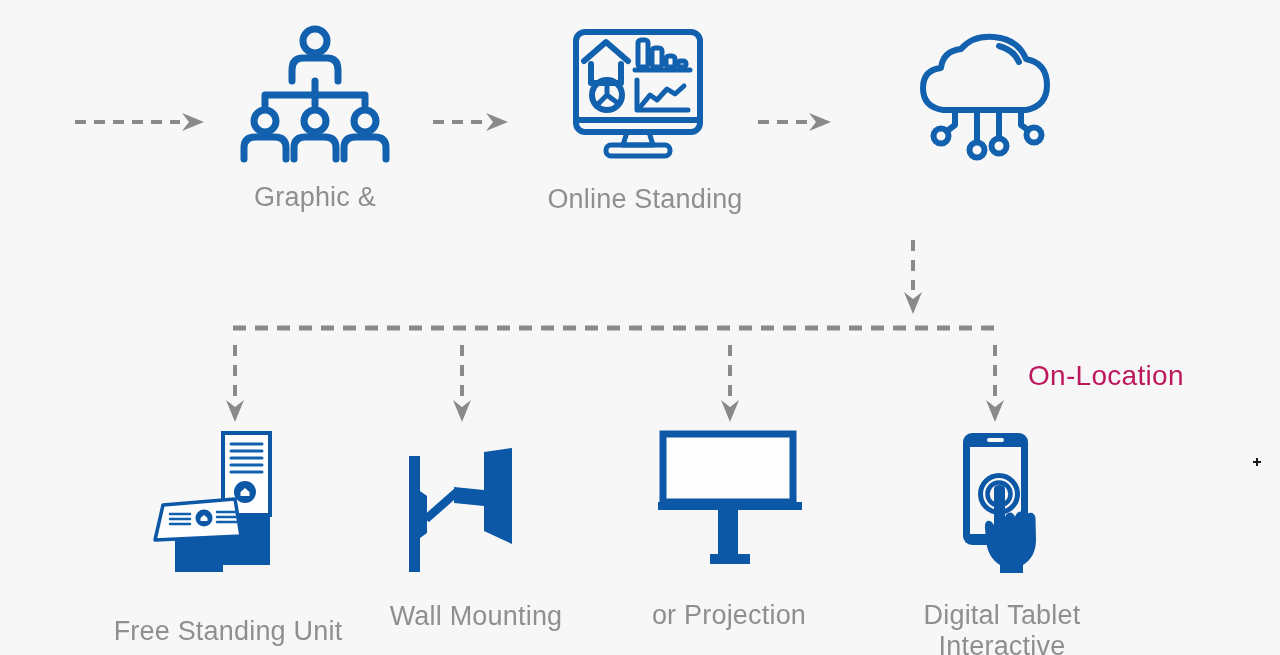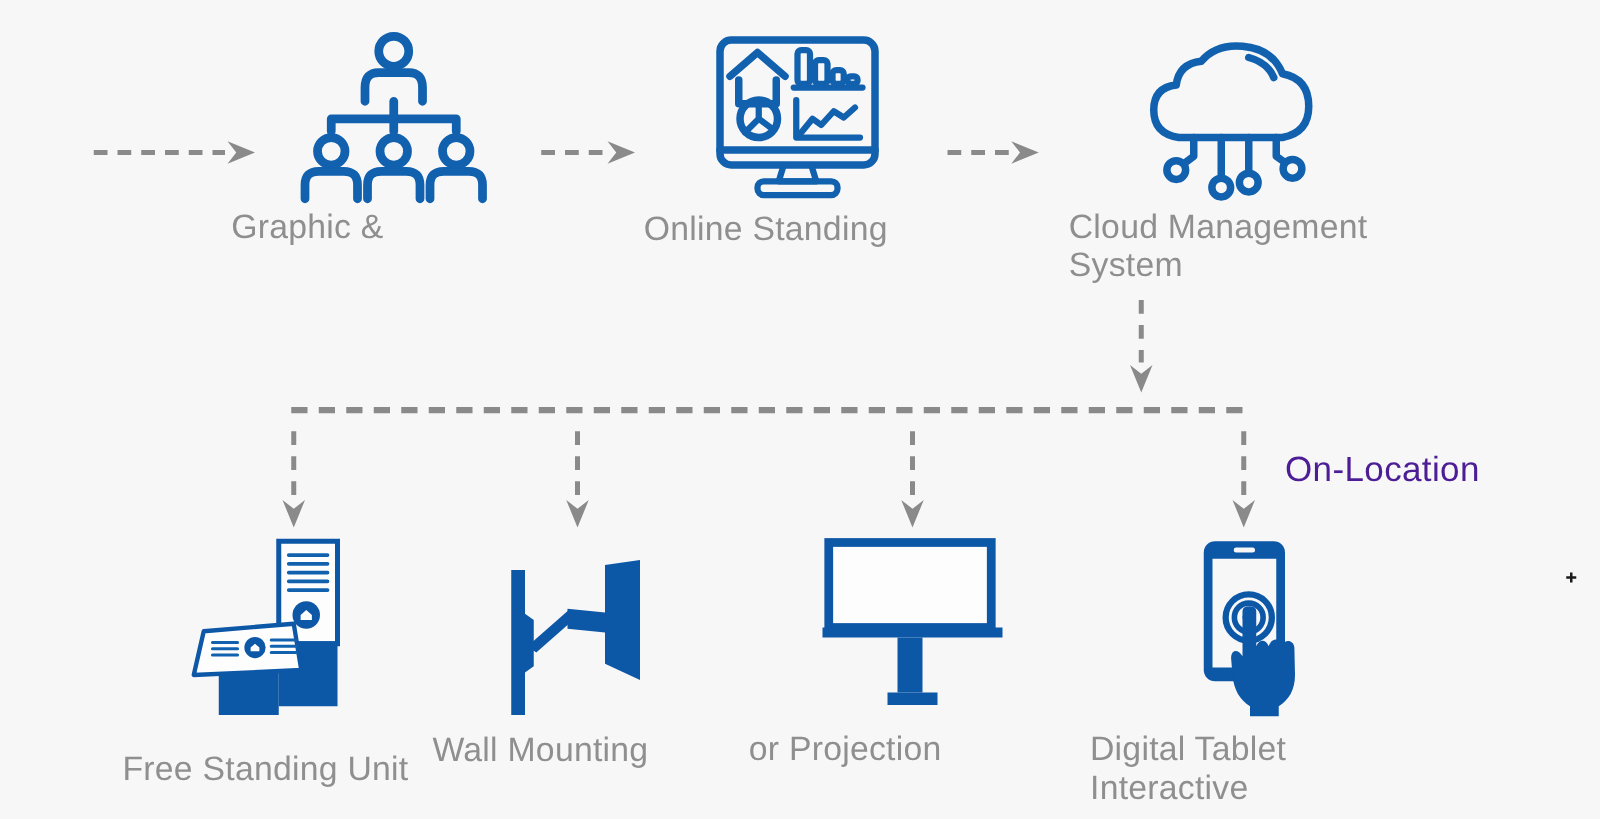--- a/index.html
+++ b/index.html
@@ -11,26 +11,26 @@
   .abs{position:absolute;}
   svg{display:block;overflow:visible;}
   
   .dash{stroke:#8A8A8A;fill:none;}
   .dash.h{stroke-width:4;stroke-dasharray:11 8;}
   .dash.v{stroke-width:4;stroke-dasharray:11 9;}
   .dash.sep{stroke-width:5;stroke-dasharray:13 9;}
   .head{fill:#8A8A8A;stroke:none;}
   
   .node-label{
-    position:absolute;text-align:left;
+    position:absolute;text-align:center;
     font-size:27px;line-height:31px;font-weight:400;
-    color:#8F8F8F;letter-spacing:0.2px;
+    color:#8F8F8F;letter-spacing:0.2px;margin-top:16px;
   }
   .annotation{
-    position:absolute;font-size:28px;color:#4c1d95;font-weight:400;
+    position:absolute;font-size:28px;color:#be185d;font-weight:400;
     letter-spacing:0.3px;
   }
   
   .ol{stroke:#1261AE;fill:none;stroke-linecap:round;stroke-linejoin:round;}
   
   .fl{fill:#0D57A7;stroke:none;}
   .wh{fill:#FDFDFE;}
   .cursor-mark{position:absolute;width:8px;height:8px;}
   .cursor-mark:before,.cursor-mark:after{content:"";position:absolute;background:#1a1a1a;}
   .cursor-mark:before{left:3px;top:0;width:2px;height:8px;}
@@ -102,24 +102,20 @@
     <path class="ol" stroke-width="6" d="M84,21 Q99,25 104,37"></path>
     <path class="ol" stroke-width="6" d="M40,85 V100 L32,106"></path>
     <circle class="ol" stroke-width="6" cx="26" cy="111" r="7.5"></circle>
     <path class="ol" stroke-width="6" d="M62,85 V117"></path>
     <circle class="ol" stroke-width="6" cx="62" cy="125" r="7.5"></circle>
     <path class="ol" stroke-width="6" d="M84,85 V113"></path>
     <circle class="ol" stroke-width="6" cx="84" cy="121" r="7.5"></circle>
     <path class="ol" stroke-width="6" d="M106,85 V100 L113,105"></path>
     <circle class="ol" stroke-width="6" cx="119" cy="110" r="7.5"></circle>
   </svg>
-  <div class="node-label" style="left:855px;top:166px;width:260px;">
-    <div>Cloud Management</div>
-    <div>System</div>
-  </div>
 
   <svg class="abs" style="left:150px;top:428px;" width="130" height="145" viewBox="0 0 130 145">
     <rect class="wh" x="73" y="5" width="47" height="82" stroke="#0D57A7" stroke-width="4"></rect>
     <path class="ol" stroke="#0D57A7" stroke-width="3" d="M81,16 H112 M81,23 H112 M81,30 H112 M81,37 H112 M81,44 H112"></path>
     <circle class="fl" cx="95" cy="64" r="11"></circle>
     <path class="wh" d="M90.5,68 v-4 l4.5,-4 4.5,4 v4 z"></path>
     <rect class="fl" x="73" y="85" width="47" height="52"></rect>
     <polygon class="fl" points="25,110 73,106 73,144 25,144"></polygon>
     <polygon class="wh" points="13,77 85,71 91,108 5,112" stroke="#0D57A7" stroke-width="3.5" stroke-linejoin="round"></polygon>
     <path class="ol" stroke="#0D57A7" stroke-width="2.5" d="M20,86 H40 M20,91 H40 M20,96 H40 M67,84 H87 M67,89 H87 M67,94 H87"></path>

